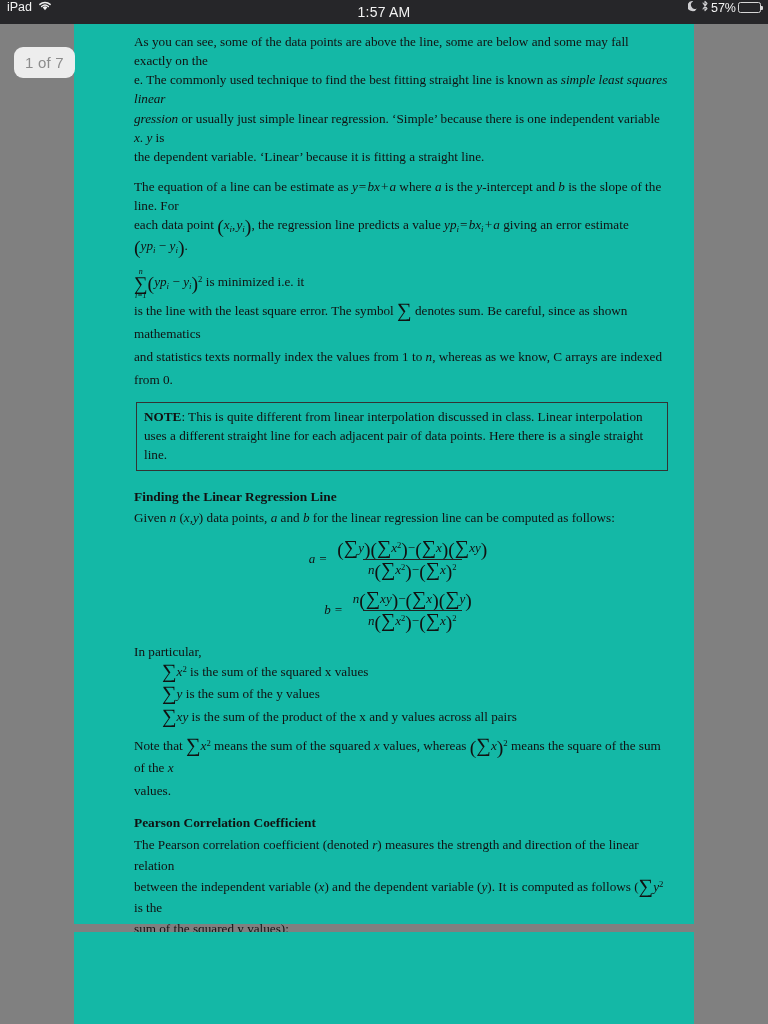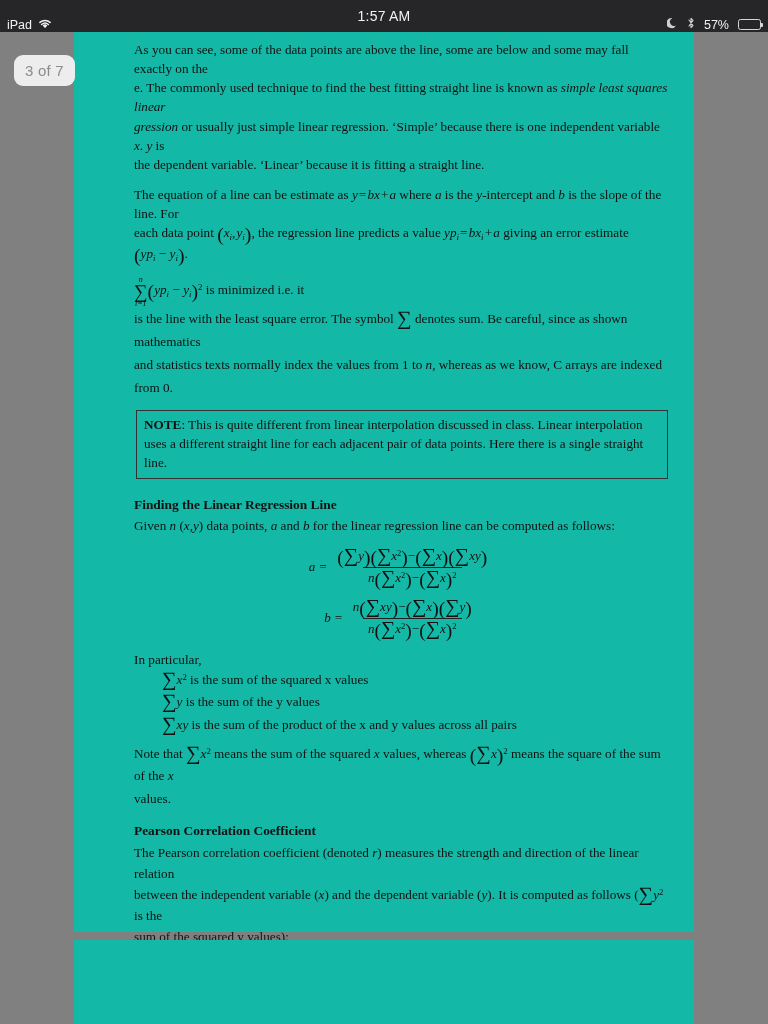--- a/index.html
+++ b/index.html
@@ -8,32 +8,32 @@
     width: 768px;
     height: 1024px;
     background: #808080;
     font-family: "Liberation Serif", serif;
     overflow: hidden;
   }
 
   
   #status-bar {
     position: relative;
-    height: 32px;
+    height: 24px;
     background: #262629;
     color: #f2f2f2;
     font-family: "Liberation Sans", sans-serif;
     font-size: 12.5px;
     display: flex;
-    align-items: flex-end;
+    align-items: flex-start;
     padding: 0 7px;
     z-index: 50;
   }
   .sb-left  { display: flex; align-items: center; gap: 6px; }
-  .sb-right { display: flex; align-items: center; gap: 9px; margin-left: auto; }
+  .sb-right { display: flex; align-items: center; gap: 2px; margin-left: auto; }
   .sb-center {
     position: absolute; left: 0; right: 0; top: 0; bottom: 0;
     display: flex; align-items: center; justify-content: center;
     font-size: 14px; letter-spacing: .2px; pointer-events: none;
   }
   .sb-device { font-size: 12.5px; }
   .sb-battpct { font-size: 12.5px; }
 
   .batt-shell {
     width: 23px; height: 11px;
@@ -216,21 +216,21 @@
     <span class="sb-battpct">57%</span>
     <span class="batt-shell">
       <span class="batt-fill" id="batt-fill" style="width: 57%;"></span>
     </span>
   </div>
 </div>
 
 <div id="viewer">
 
   <div id="page-indicator">
-    <span>3 of 7</span>
+    <span>1 of 7</span>
   </div>
 
   <div class="page" id="page-2">
     <div class="page-inner">
 
       <p class="para">
         <span>As you can see, some of the data points are above the line, some are below and some may fall exactly on the</span><br>
         <span>e.  The commonly used technique to find the best fitting straight line is known as </span><span class="it">simple least squares linear</span><br>
         <span class="it">gression</span><span> or usually just simple linear regression.  ‘Simple’ because there is one independent variable </span><span class="mv">x</span><span>.  </span><span class="mv">y</span> is<br>
         <span>the dependent  variable.  ‘Linear’ because it is fitting a straight line.</span>

